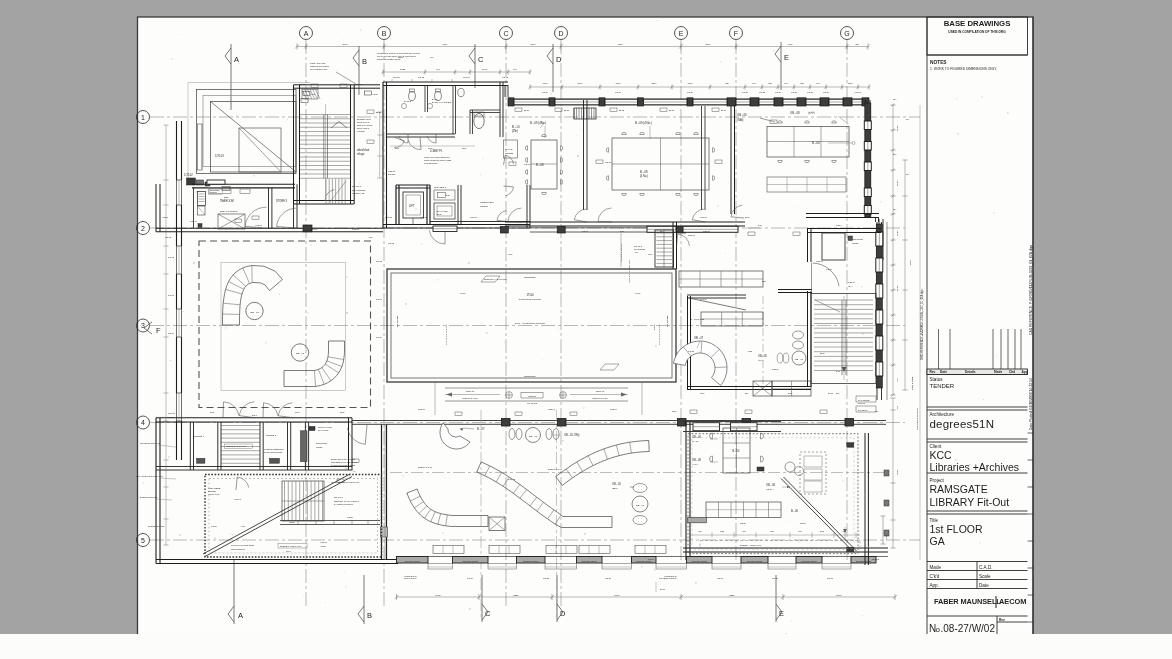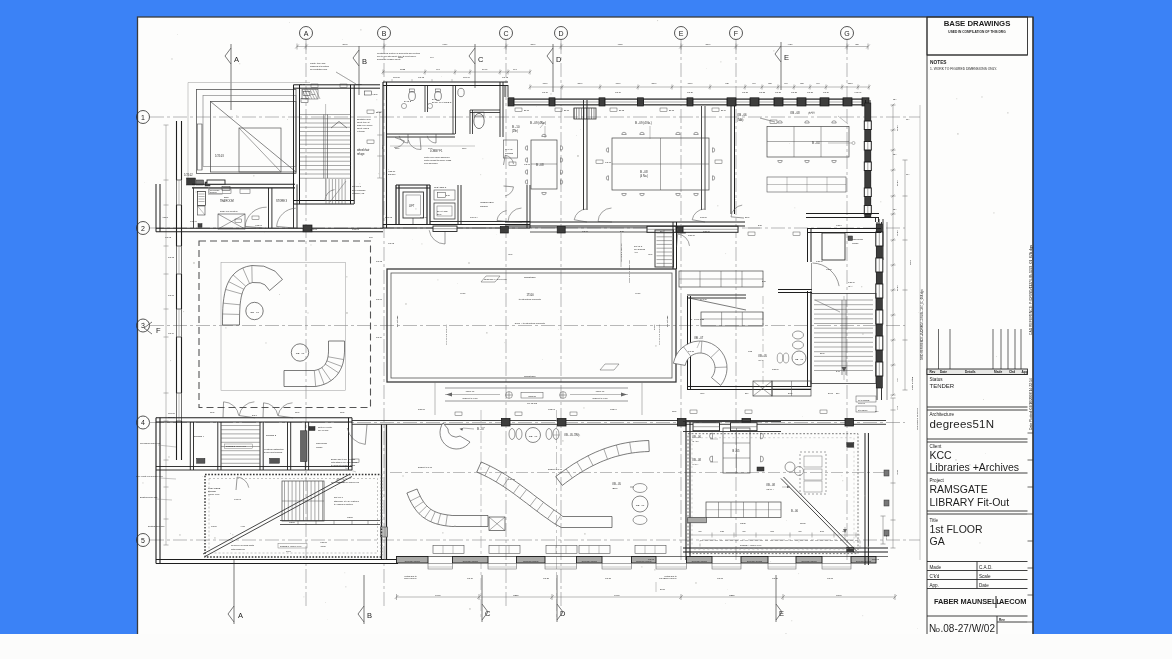--- a/index.html
+++ b/index.html
@@ -1,16 +1,16 @@
 <!DOCTYPE html>
 <html><head>
 <meta charset="utf-8">
 <style>
   html,body{margin:0;padding:0;background:#fcfcfb;}
-  #sheet{position:relative;width:1172px;height:634px;background:#3b82f6;overflow:hidden;
+  #sheet{position:relative;width:1172px;height:634px;background:#a3a3a3;overflow:hidden;
          font-family:"Liberation Sans", sans-serif;}
   svg{position:absolute;left:0;top:0;}
   text{font-family:"Liberation Sans", sans-serif;fill:#1d1d1d;}
 </style>
 </head>
 <body>
 <div id="sheet">
 <svg width="1172" height="659" viewBox="0 0 1172 659">
 <defs>
 </defs>

